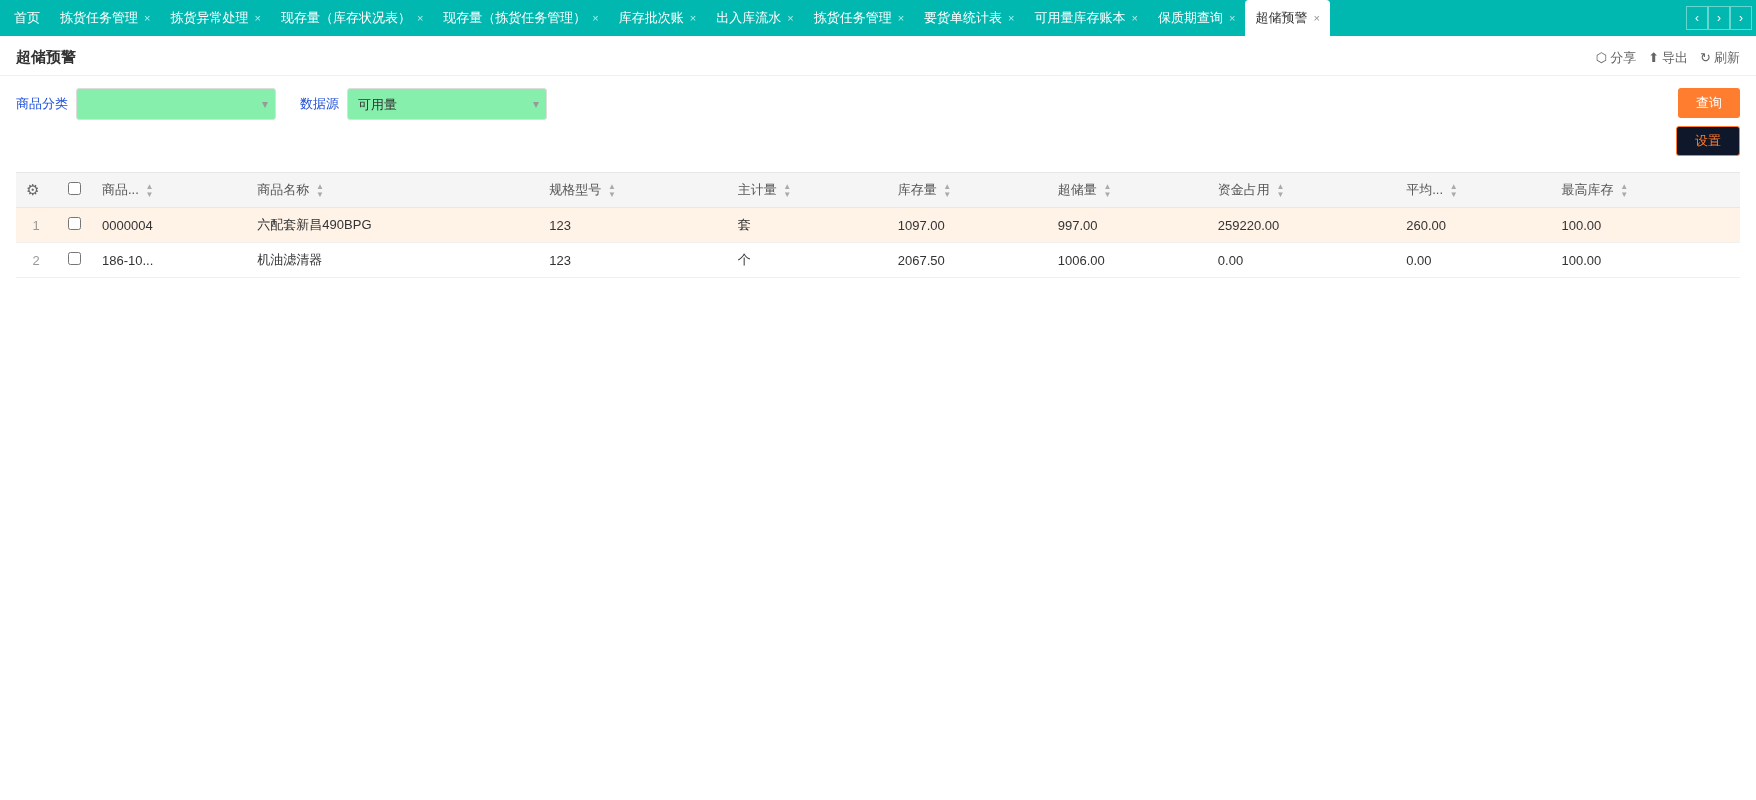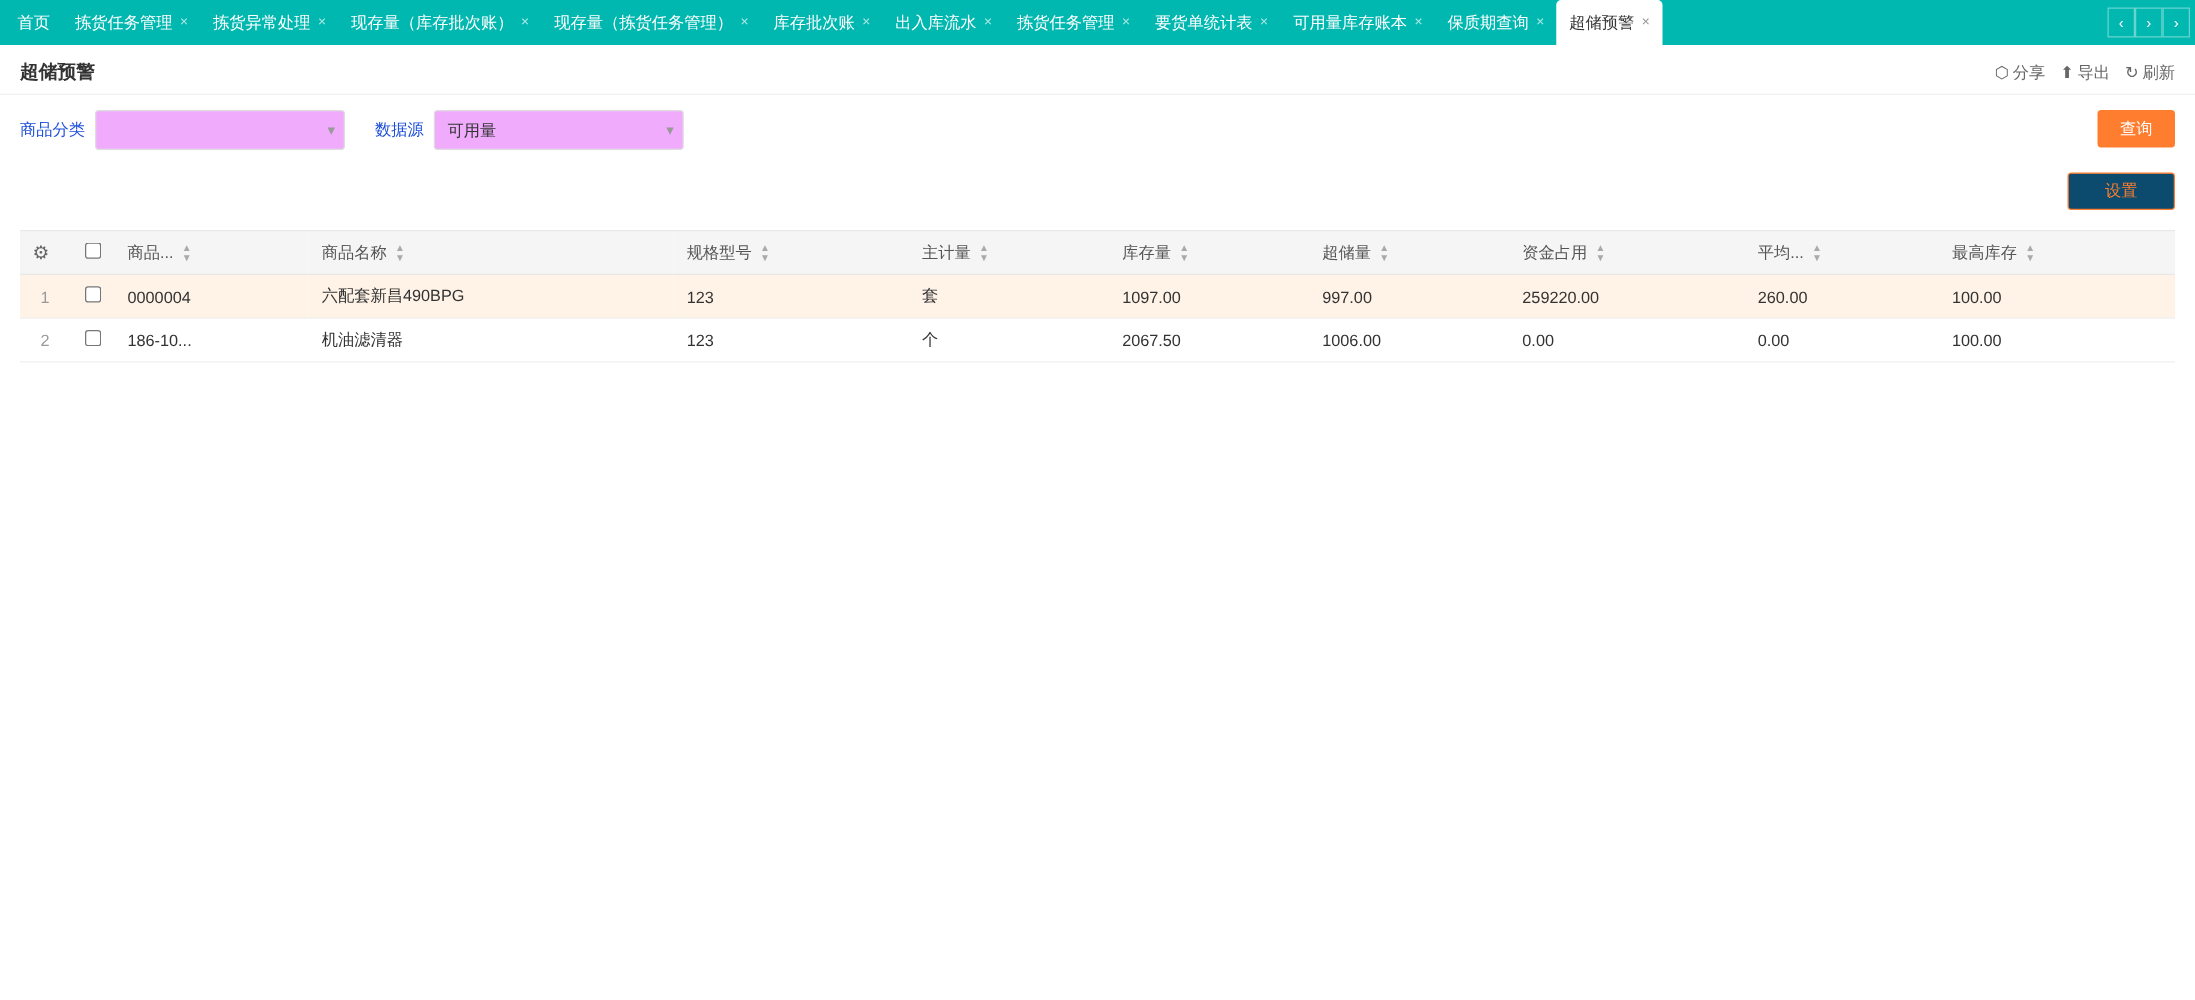--- a/index.html
+++ b/index.html
@@ -93,21 +93,21 @@
     .filter-label {
       color: #1d4ed8;
       font-size: 13px;
       white-space: nowrap;
     }
     .filter-select {
       border: 1px solid #ddd;
       border-radius: 3px;
       padding: 5px 28px 5px 10px;
       font-size: 13px;
-      background: #f0abfc;
+      background: #86efac;
       min-width: 200px;
       appearance: none;
       cursor: pointer;
       position: relative;
       color: #333;
       height: 32px;
     }
     .filter-select-wrapper {
       position: relative;
       display: inline-block;
@@ -125,25 +125,25 @@
       background: #ff7d2e;
       color: #fff;
       border: none;
       border-radius: 3px;
       padding: 6px 18px;
       font-size: 13px;
       cursor: pointer;
       margin-left: auto;
     }
     .btn-set {
-      background: #0c4a6e;
+      background: #0f172a;
       color: #ff7d2e;
       border: 1px solid #ff7d2e;
       border-radius: 3px;
-      padding: 5px 29px;
+      padding: 5px 18px;
       font-size: 13px;
       cursor: pointer;
     }
 
     
     .table-container {
       padding: 0 16px;
     }
     table {
       width: 100%;
@@ -199,41 +199,41 @@
     .filter-row {
       display: flex;
       align-items: flex-start;
       padding: 12px 16px;
       gap: 24px;
       position: relative;
     }
     .filter-actions-col {
       display: flex;
       flex-direction: column;
-      gap: 20px;
+      gap: 8px;
       margin-left: auto;
     }
   </style>
 </head>
 <body>
 
 <div class="top-nav">
   <div class="top-nav-item">
     <span>首页</span>
   </div>
   <div class="top-nav-item">
     <span>拣货任务管理</span>
     <span class="close-btn">×</span>
   </div>
   <div class="top-nav-item">
     <span>拣货异常处理</span>
     <span class="close-btn">×</span>
   </div>
   <div class="top-nav-item">
-    <span>现存量（库存批次账）</span>
+    <span>现存量（库存状况表）</span>
     <span class="close-btn">×</span>
   </div>
   <div class="top-nav-item">
     <span>现存量（拣货任务管理）</span>
     <span class="close-btn">×</span>
   </div>
   <div class="top-nav-item">
     <span>库存批次账</span>
     <span class="close-btn">×</span>
   </div>

